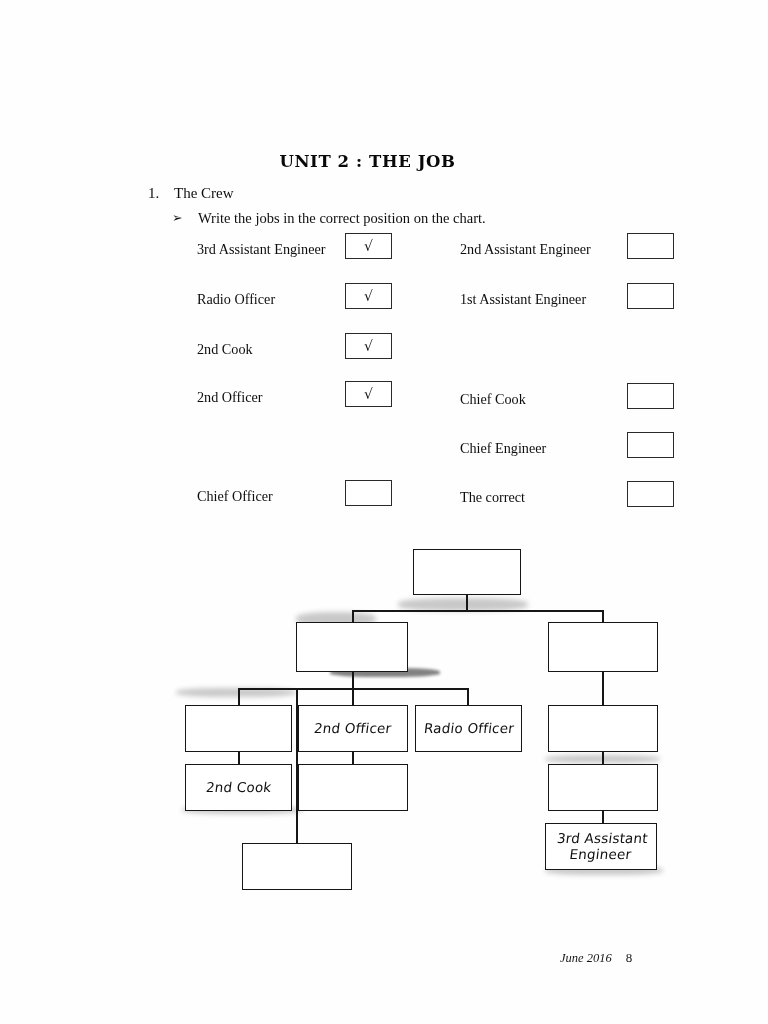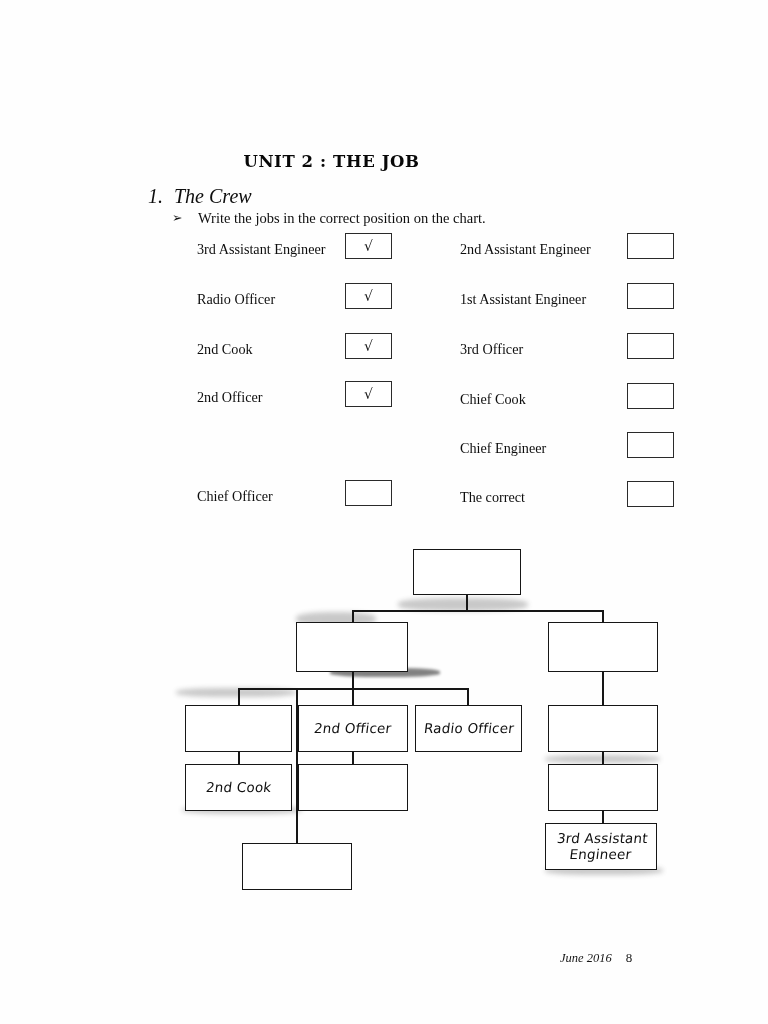--- a/index.html
+++ b/index.html
@@ -27,28 +27,28 @@
     position: absolute;
     left: 0;
     top: 152px;
     width: 663px;
     text-align: center;
     font-family: "DejaVu Serif", "Liberation Serif", serif;
     font-weight: bold;
     font-size: 16.5px;
     letter-spacing: 0.6px;
     color: #080808;
+    padding-left: 36px;
   }
 
   .crew-line {
     position: absolute;
     left: 148px;
     top: 185px;
-    font-size: 20px;
-    font-style: italic;
+    font-size: 15px;
   }
   .crew-num {
     display: inline-block;
     width: 26px;
   }
 
   .instruction {
     position: absolute;
     left: 172px;
     top: 210px;
@@ -218,24 +218,20 @@
     </div>
 
     <div class="job-row col-right" style="top:0px;left:0;width:768px;text-align:right;">
       <span class="job-label">2nd Assistant Engineer</span>
       <span class="job-box"></span>
     </div>
     <div class="job-row col-right" style="top:50px;left:0;width:768px;text-decoration:underline;">
       <span class="job-label">1st Assistant Engineer</span>
       <span class="job-box"></span>
     </div>
-    <div class="job-row col-right" style="top:100px;left:0;width:768px;">
-      <span class="job-label">3rd Officer</span>
-      <span class="job-box"></span>
-    </div>
     <div class="job-row col-right" style="top:199px;left:0;width:768px;">
       <span class="job-label">Chief Engineer</span>
       <span class="job-box"></span>
     </div>
     <div class="job-row col-right" style="top:150px;left:0;width:768px;">
       <span class="job-label">Chief Cook</span>
       <span class="job-box"></span>
     </div>
     <div class="job-row col-right" style="top:248px;left:0;width:768px;">
       <span class="job-label">The correct</span>

